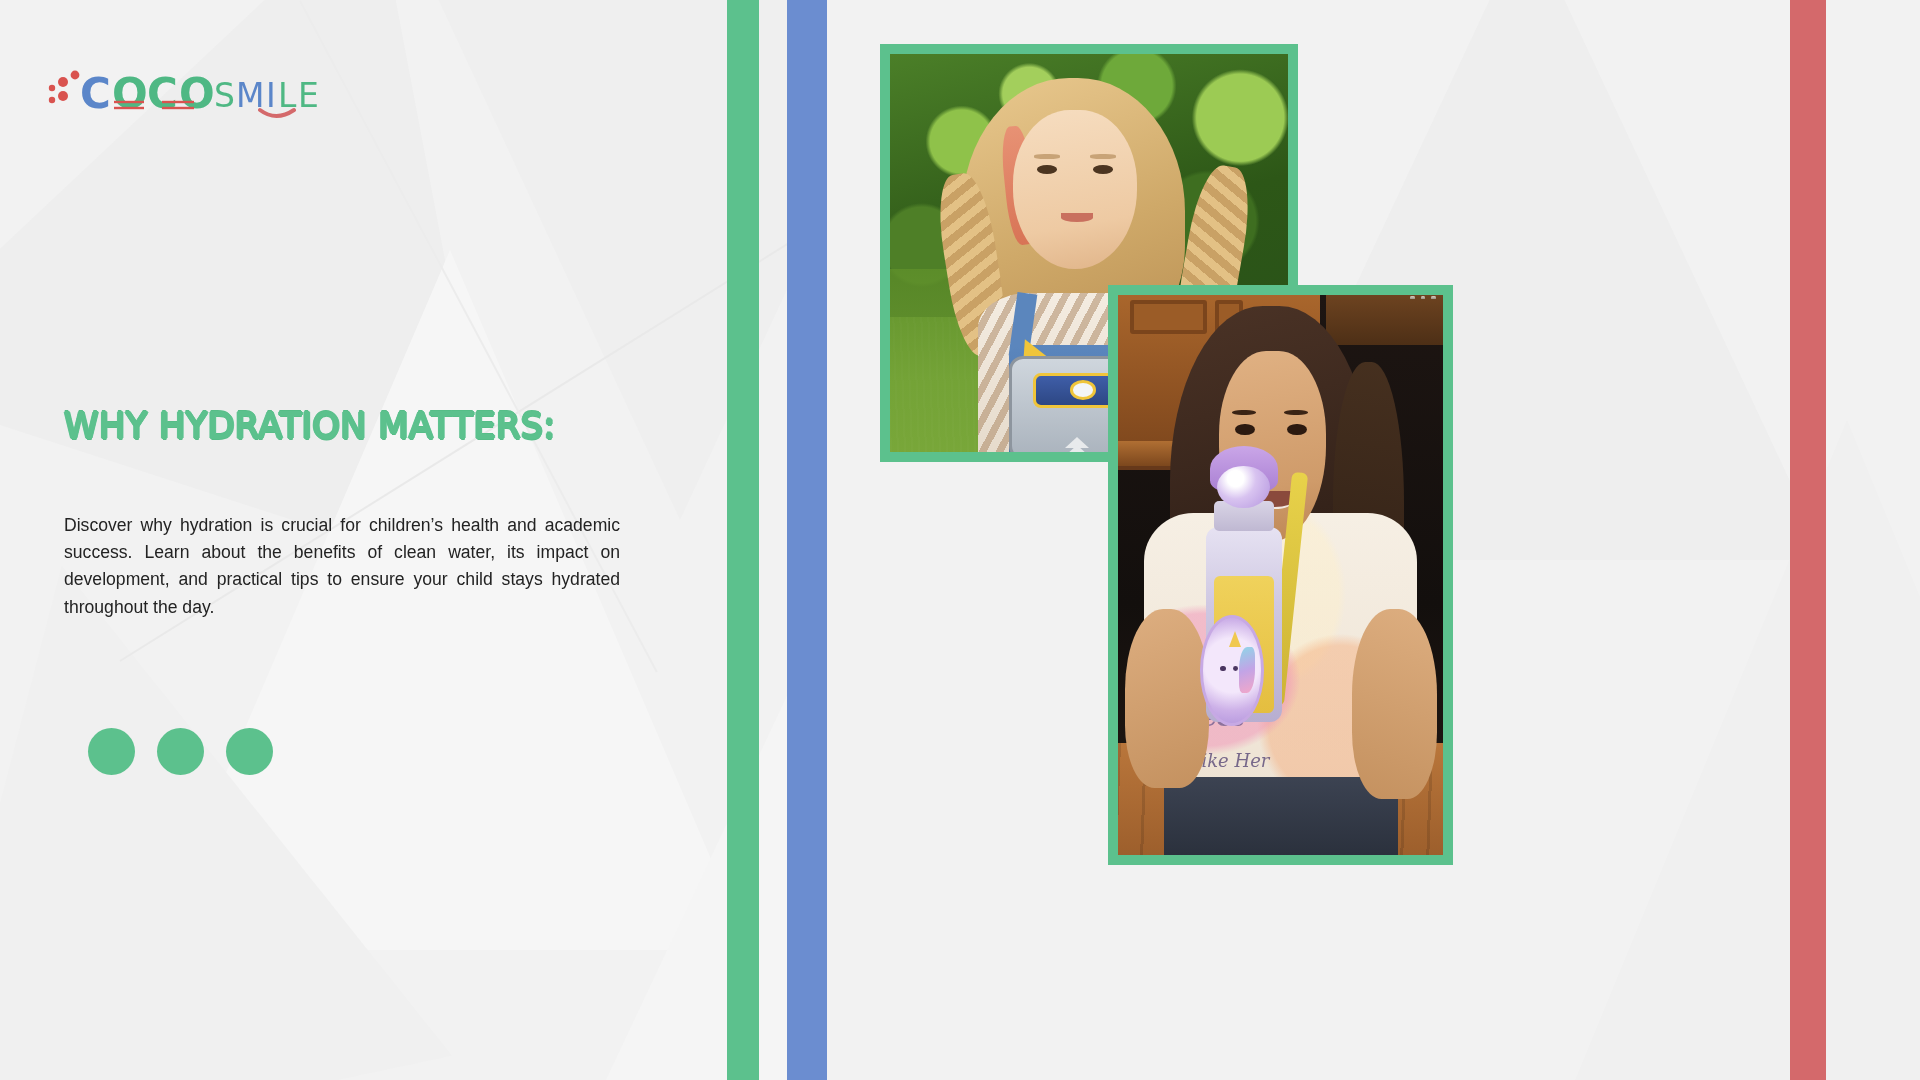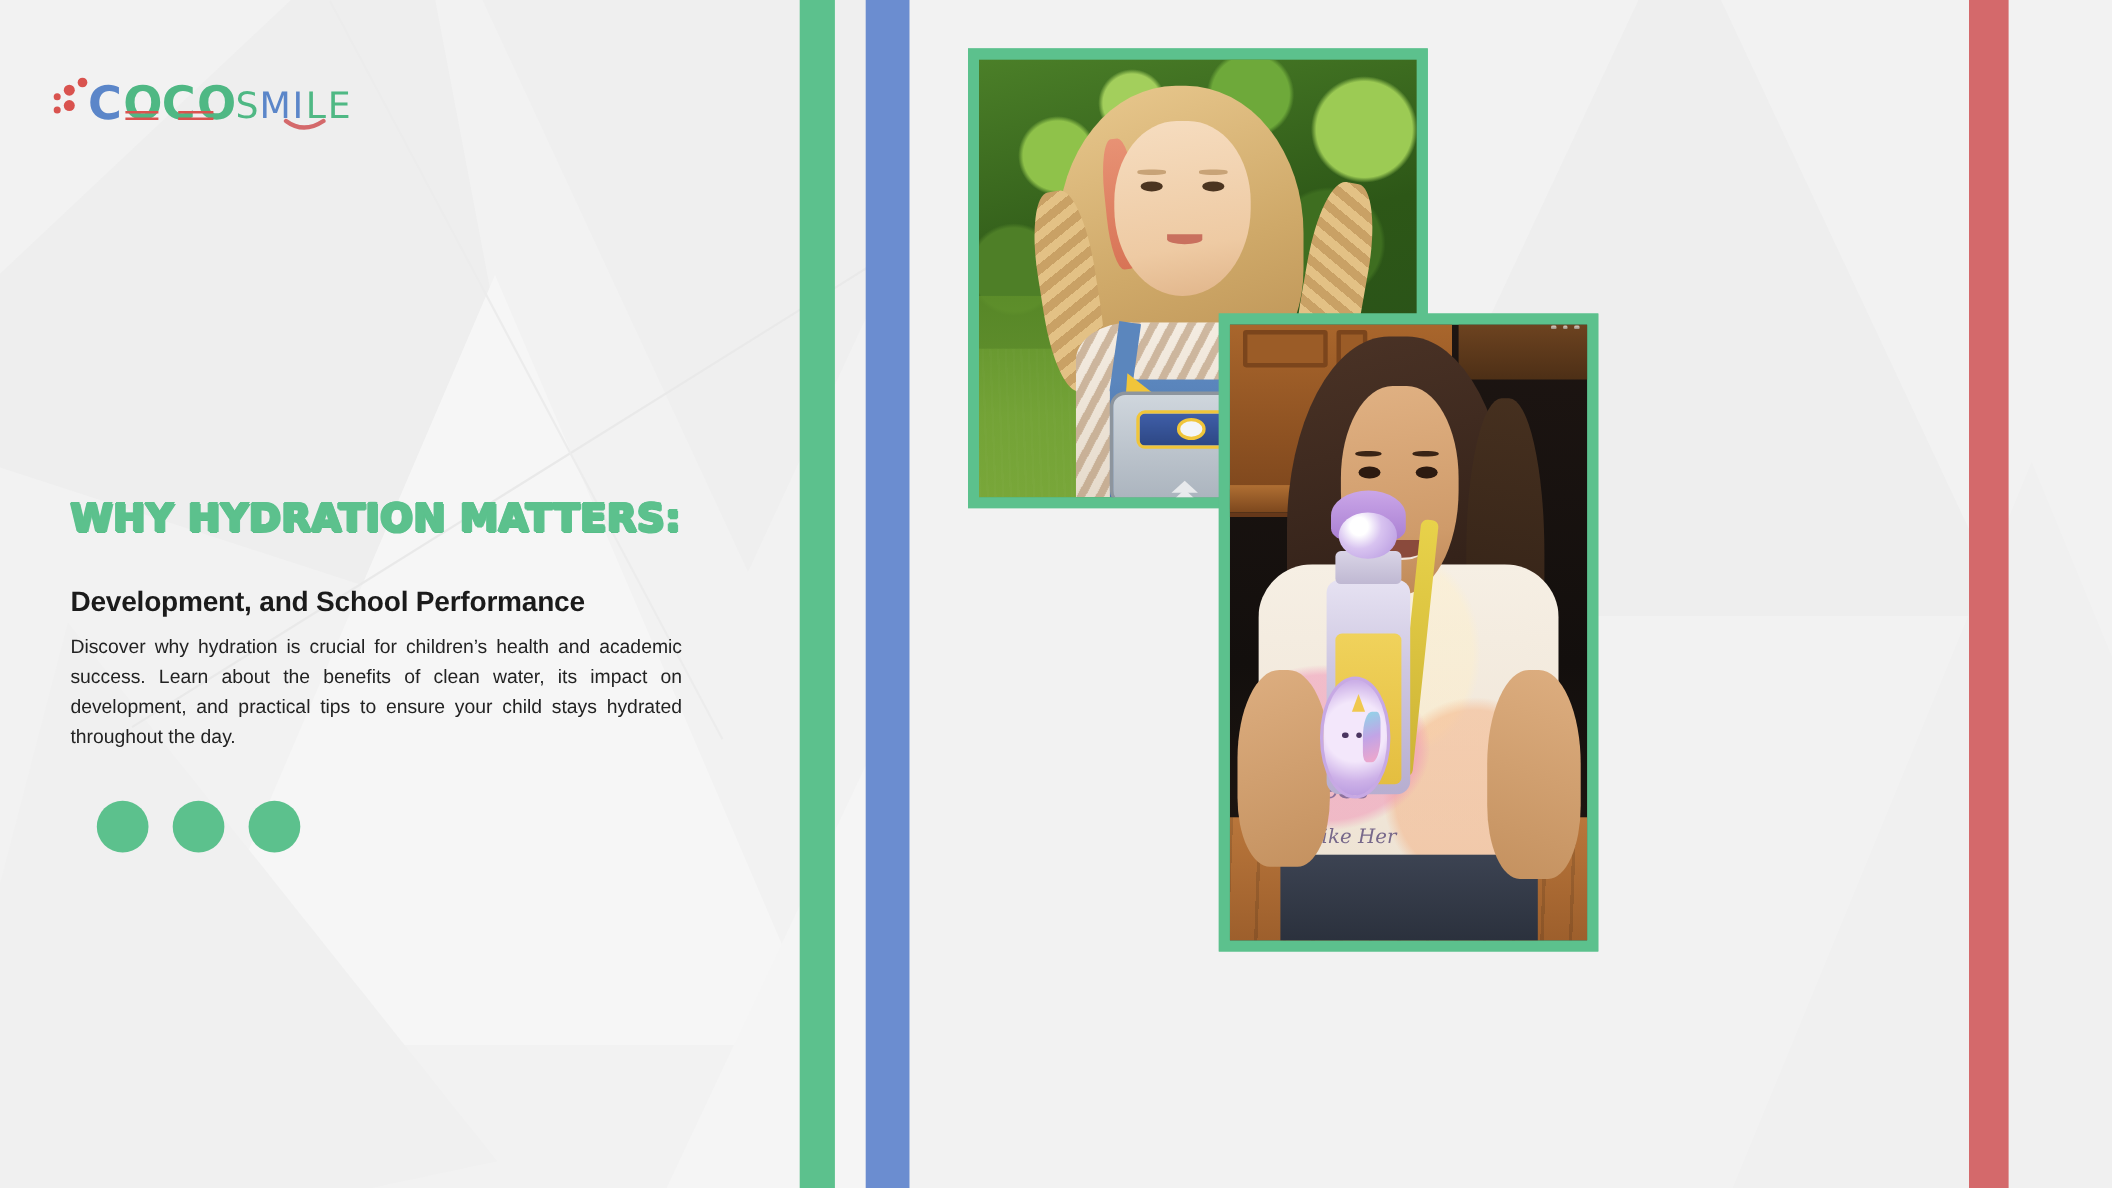--- a/index.html
+++ b/index.html
@@ -92,41 +92,40 @@
   .text-block {
     position: absolute;
     left: 64px; top: 408px;
     width: 560px;
   }
   .headline {
     font-size: 35px;
     line-height: 1.05;
     letter-spacing: 0.4px;
     color: #5cc18d;
-    font-weight: 700;
+    font-weight: 400;
     font-family: "DejaVu Sans", sans-serif;
     text-transform: uppercase;
     text-shadow:
        0.8px 0.8px 0 #5cc18d, -0.8px -0.8px 0 #5cc18d,
        0.8px -0.8px 0 #5cc18d, -0.8px 0.8px 0 #5cc18d,
        1.6px 0.4px 0 #63c594, -1.6px -0.4px 0 #63c594,
        0.4px 1.6px 0 #56bd87, -0.4px -1.6px 0 #56bd87;
     white-space: nowrap;
-    margin-top: 46px;
   }
   .subhead {
     margin-top: 16px;
     font-size: 25.5px;
     line-height: 1.08;
     font-weight: bold;
     color: #1b1b1b;
     letter-spacing: -0.2px;
   }
   .body-copy {
-    margin-top: 13px;
+    margin-top: 24px;
     font-size: 17.6px;
     line-height: 1.54;
     color: #232323;
     text-align: justify;
     width: 556px;
   }
 
   
   .dots {
     position: absolute;
@@ -500,21 +499,20 @@
       <text x="254" y="45" font-family="DejaVu Sans, sans-serif" font-size="33" letter-spacing="0" fill="#4fb884">E</text>
 
       <path d="M 216 48 Q 232 60 250 48" stroke="#d4696b" stroke-width="4" fill="none" stroke-linecap="round"></path>
     </svg>
   </div>
 
   <div class="text-block">
     <div class="headline">WHY HYDRATION MATTERS:</div>
     <div class="subhead">
       <br>
-      <span>Development, and School Performance</span>
     </div>
     <p class="body-copy">Discover why hydration is crucial for children’s health and academic success. Learn about the benefits of clean water, its impact on development, and practical tips to ensure your child stays hydrated throughout the day.</p>
   </div>
 
   <div class="dots">
     <div class="dot"></div>
     <div class="dot"></div>
     <div class="dot"></div>
   </div>
 

